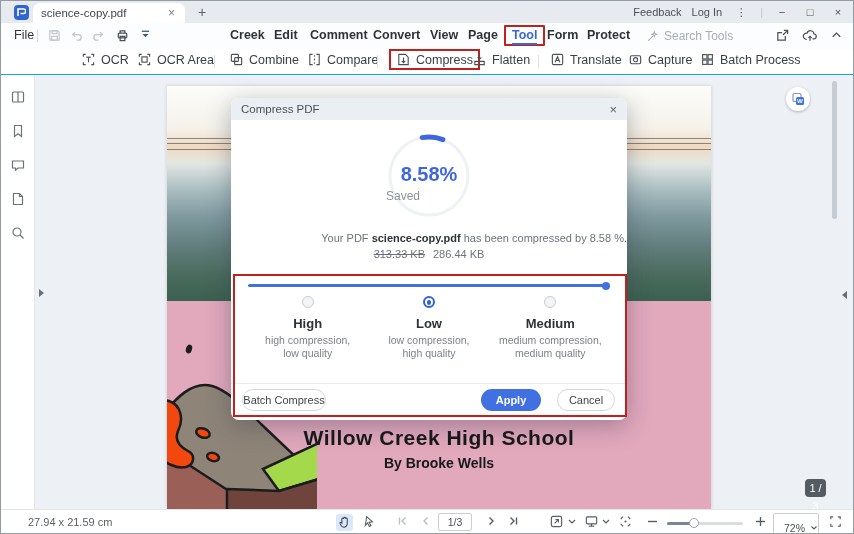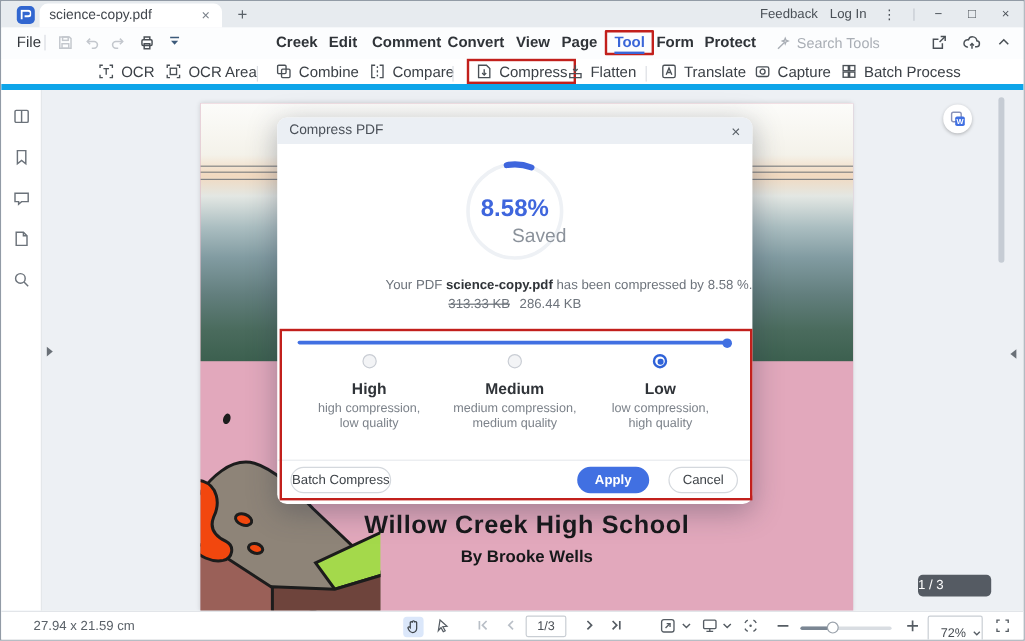--- a/index.html
+++ b/index.html
@@ -24,21 +24,21 @@
   .menubar .file{ position:absolute; left:13px; top:5px; font-size:12.5px; color:#33373c; }
   .qsep{ position:absolute; left:36px; top:6px; height:13px; border-left:1px solid #d9dde2; }
   .qicon{ position:absolute; top:5px; }
   .menu-item{ position:absolute; top:5px; font-size:12.5px; font-weight:600; color:#2f3338; }
   .menu-item.active{ color:#3a66d8; border:2px solid var(--annot,#c2201c); padding:1px 6px 2px; top:2px; border-radius:1px; }
   .menu-item.active::after{ content:""; position:absolute; left:6px; right:6px; bottom:-1px; height:2px; background:#3a66d8; }
   .searchtools{ position:absolute; left:645px; top:6px; display:flex; gap:5px; align-items:center; font-size:12px; color:#a9aeb5; }
   .mb-right{ position:absolute; right:10px; top:5px; display:flex; gap:12px; }
 
   
-  .toolbar{ position:absolute; left:0; top:48px; width:100%; height:26px; background:#fff; border-bottom:5px solid #0ea5e9; }
+  .toolbar{ position:absolute; left:0; top:48px; width:100%; height:26px; background:#fff; border-bottom:1px solid #0ea5e9; }
   .tool-item{ position:absolute; top:3px; display:flex; align-items:center; gap:5px; font-size:12.5px; color:#3b4046; }
   .tool-item.annot{ border:2px solid var(--annot,#c2201c); padding:1px 5px; top:0px; }
   .tdiv{ position:absolute; top:6px; height:13px; border-left:1px solid #dcdfe4; }
 
   
   .main{ position:absolute; left:0; top:74px; width:100%; height:434px; background:#edf0f4; }
   .sidebar{ position:absolute; left:0; top:0; width:34px; height:100%; background:#fff; border-right:1px solid #e4e7ea; }
   .sb-ic{ position:absolute; left:9px; }
   .expander-l{ position:absolute; left:38px; top:214px; width:0; height:0; border-top:4px solid transparent; border-bottom:4px solid transparent; border-left:5px solid #6a7077; }
   .expander-r{ position:absolute; right:6px; top:216px; width:0; height:0; border-top:4px solid transparent; border-bottom:4px solid transparent; border-right:5px solid #6a7077; }
@@ -46,30 +46,30 @@
   .page{ position:absolute; left:166px; top:11px; width:544px; height:423px; background:var(--pink,#e2a8bc); box-shadow:0 0 4px rgba(0,0,0,.15); overflow:hidden; }
   .photo{ position:absolute; left:0; top:0; width:100%; height:215px;
     background:linear-gradient(180deg,#fcfcfa 0%, #f4f2ea 20%, #f2d9bf 28%, #e3e7e3 36%, #abbec1 48%, #819ba1 60%, #637f7e 74%, #4a6b5d 88%, #3c604f 100%); }
   .pline{ position:absolute; left:0; width:100%; height:1px; background:rgba(95,102,110,.75); }
   .doc-title{ position:absolute; left:0; top:340px; width:100%; text-align:center; font-size:21px; font-weight:600; letter-spacing:.5px; color:#17181a; }
   .doc-sub{ position:absolute; left:0; top:369px; width:100%; text-align:center; font-size:14px; font-weight:600; color:#17181a; }
   .volcano{ position:absolute; left:0; top:253px; }
 
   .vscroll{ position:absolute; right:16px; top:6px; width:5px; height:138px; background:#c6ccd4; border-radius:3px; }
   .wbadge{ position:absolute; right:43px; top:12px; width:24px; height:24px; border-radius:50%; background:#fff; box-shadow:0 1px 3px rgba(0,0,0,.25); display:flex; align-items:center; justify-content:center; }
-  .pagebadge{ position:absolute; right:27px; top:404px; width:61px; height:18px; background:rgba(72,78,86,.92); border-radius:4px; color:#fff; font-size:11px; line-height:18px; }
+  .pagebadge{ position:absolute; right:27px; top:404px; width:21px; height:18px; background:rgba(72,78,86,.92); border-radius:4px; color:#fff; font-size:11px; text-align:center; line-height:18px; }
 
   
   .dialog{ position:absolute; left:230px; top:97px; width:396px; height:322px; background:#fff; border-radius:8px; box-shadow:0 6px 24px rgba(40,50,70,.35); }
   .dlg-head{ height:22px; background:#ebeff4; border-radius:8px 8px 0 0; display:flex; align-items:center; padding:0 10px; }
   .dlg-title{ flex:1; font-size:11.5px; color:#4a5058; }
   .dlg-close{ font-size:13px; color:#5a6168; }
   .gauge{ position:absolute; left:155px; top:35px; width:86px; height:86px; }
   .gauge-pct{ position:absolute; left:0; top:58px; width:100%; text-align:center; font-size:20px; font-weight:700; color:#3f66dd; }
-  .gauge-lbl{ position:absolute; left:0; top:84px; width:100%; text-align:right; font-size:16px; color:#8b929b; }
+  .gauge-lbl{ position:absolute; left:0; top:84px; width:100%; text-align:left; font-size:12px; color:#8b929b; }
   .dlg-msg{ position:absolute; left:0; top:134px; width:100%; text-align:right; font-size:11px; color:#6d737b; }
   .dlg-msg b{ color:#2f3338; }
   .dlg-sizes{ position:absolute; left:0; top:150px; width:100%; text-align:center; font-size:11px; color:#6d737b; }
   .dlg-sizes s{ margin-right:8px; }
   .slider-line{ position:absolute; left:17px; top:186px; width:360px; height:3px; border-radius:2px; background:var(--accent,#4170e2); }
   .slider-dot{ position:absolute; right:-2px; top:-2.5px; width:8px; height:8px; border-radius:50%; background:var(--accent,#4170e2); }
   .opts{ position:absolute; left:16px; top:196px; width:364px; display:flex; }
   .opt{ flex:1; text-align:center; }
   .radio{ width:12px; height:12px; border-radius:50%; border:1.5px solid #c9cdd4; background:#f3f4f6; display:inline-block; }
   .radio.sel{ border:2px solid #2f62d8; background:#fff; position:relative; }
@@ -374,28 +374,28 @@
       <span class="slider-dot"></span>
     </div>
 
     <div class="opts">
       <div class="opt">
         <span class="radio"></span>
         <div class="opt-label">High</div>
         <div class="opt-desc"><span>high compression,</span><br><span>low quality</span></div>
       </div>
       <div class="opt">
+        <span class="radio sel"></span>
+        <div class="opt-label">Low</div>
+        <div class="opt-desc"><span>low compression,</span><br><span>high quality</span></div>
+      </div>
+      <div class="opt">
         <span class="radio"></span>
         <div class="opt-label">Medium</div>
         <div class="opt-desc"><span>medium compression,</span><br><span>medium quality</span></div>
-      </div>
-      <div class="opt">
-        <span class="radio sel"></span>
-        <div class="opt-label">Low</div>
-        <div class="opt-desc"><span>low compression,</span><br><span>high quality</span></div>
       </div>
     </div>
 
     <div class="dlg-divider"></div>
     <div class="btn outline" style="left:11px; width:84px">Batch Compress</div>
     <div class="btn primary" style="left:250px; width:60px">Apply</div>
     <div class="btn outline" style="left:326px; width:58px">Cancel</div>
   </div>
 
   <div class="red-section"></div>

